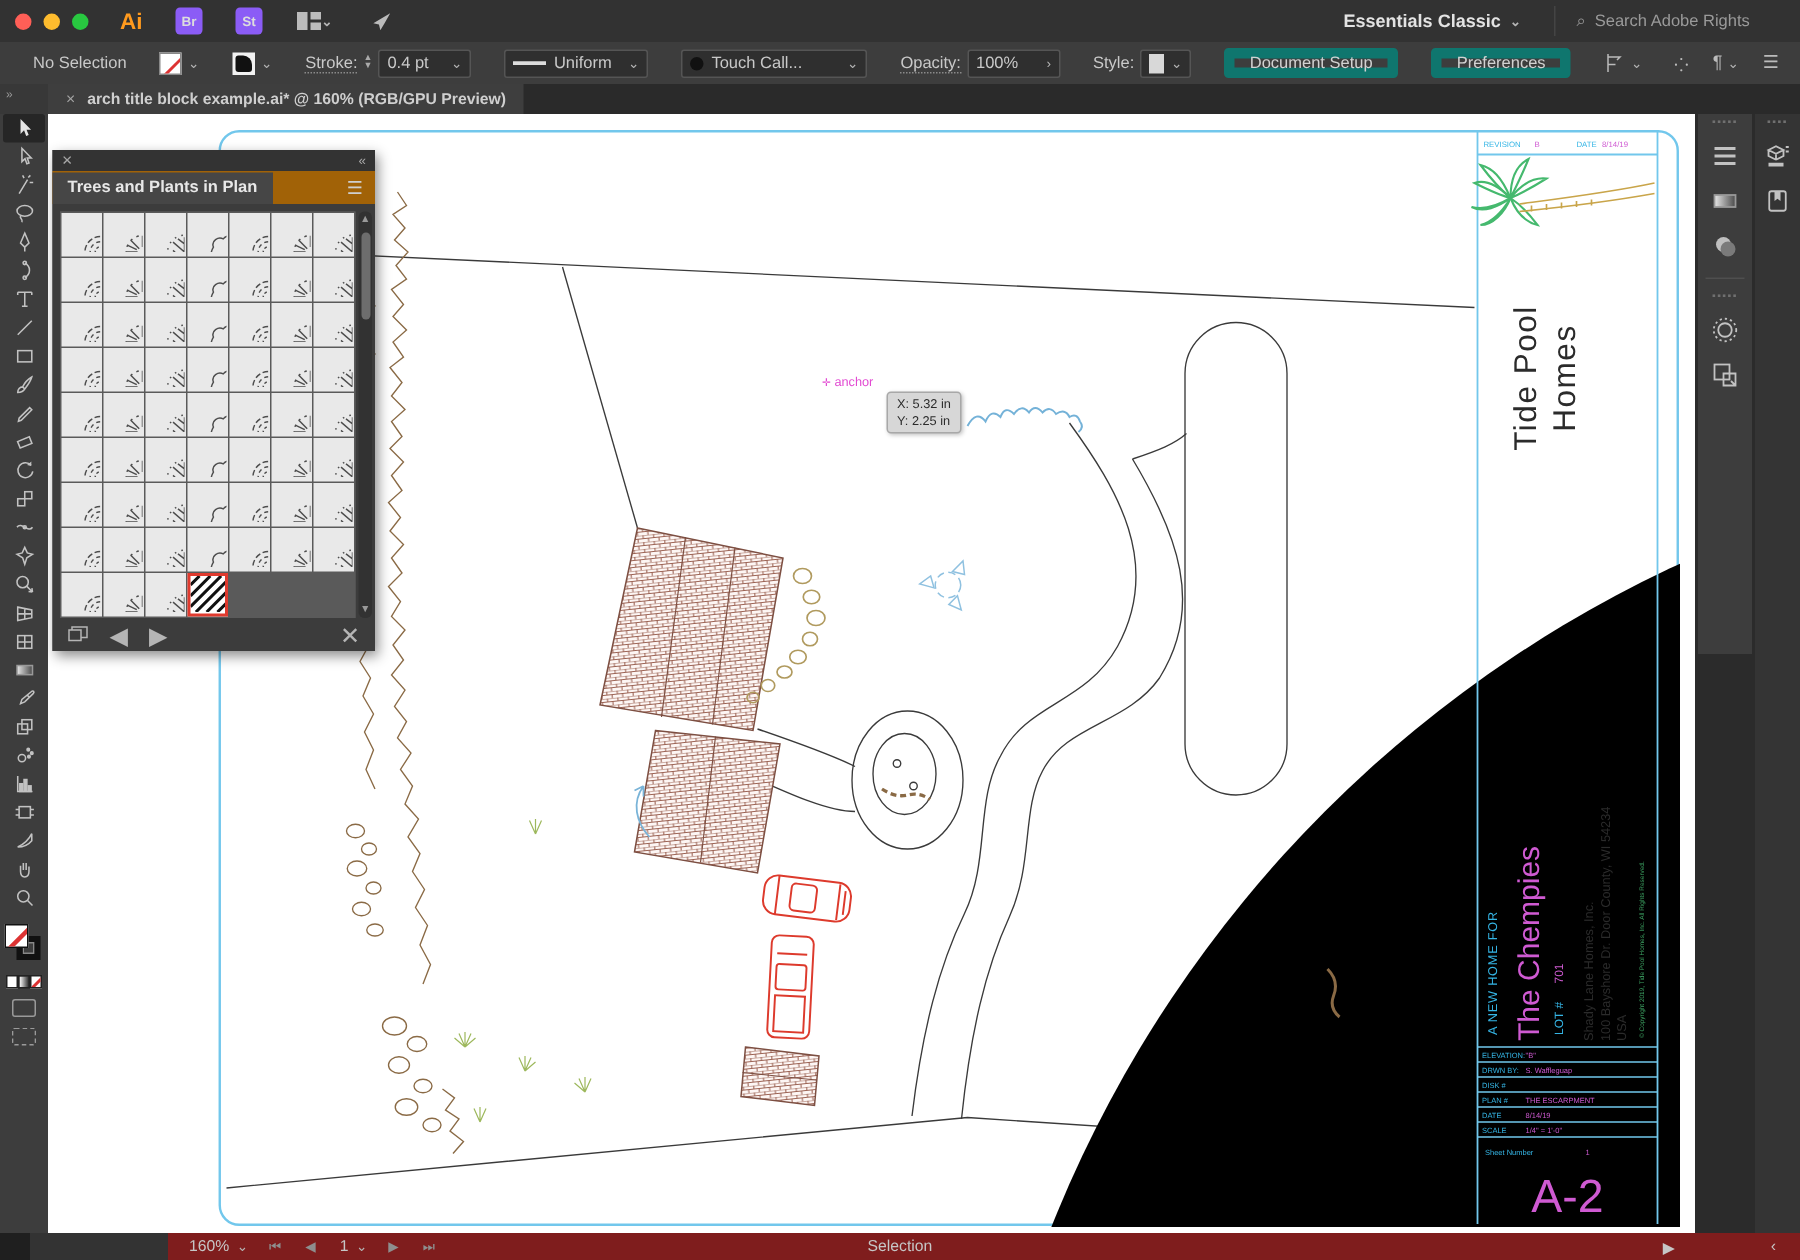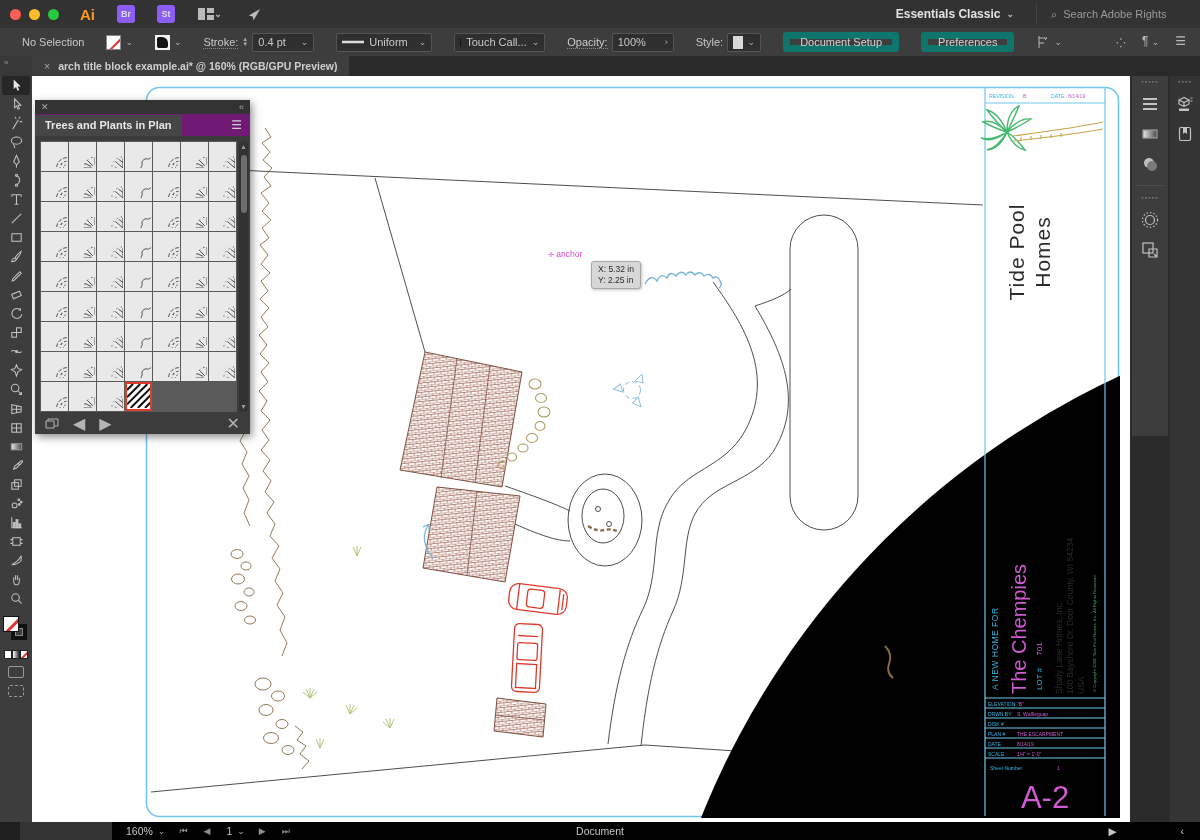--- a/index.html
+++ b/index.html
@@ -68,21 +68,21 @@
 
   
   .canvas { position:absolute; left:32px; top:76px; width:1098px; height:746px; background:#ffffff; z-index:1; }
   .sheet { position:absolute; left:145px; top:86px; width:975px; height:732px; z-index:2; }
 
   
   .panel { position:absolute; left:35px; top:100px; width:215px; height:334px; background:#3c3c3c;
     z-index:8; box-shadow:2px 3px 8px rgba(0,0,0,.45); display:flex; flex-direction:column; }
   .panel-strip { height:15px; display:flex; justify-content:space-between; align-items:center;
     padding:0 6px; color:#a8a8a8; font-size:9px; background:#333; }
-  .panel-tabrow { height:24px; display:flex; align-items:flex-end; background:#701a75; }
+  .panel-tabrow { height:24px; display:flex; align-items:flex-end; background:#a16207; }
   .panel-tab { background:#464646; color:#e8e8e8; font-size:11px; font-weight:bold; padding:4px 10px 5px; }
   .panel-menu { margin-left:auto; color:#cfcfcf; padding:0 8px 4px; font-size:12px; }
   .panel-body { flex:1; background:#3c3c3c; display:flex; padding:5px 2px 2px 5px; }
   .swatch-grid { flex:1; display:grid; grid-template-columns:repeat(7,1fr);
     grid-auto-rows:29px; gap:1px; background:#5a5a5a; border:1px solid #5a5a5a; align-content:start; }
   .cell { background:#e9e9e9; display:flex; align-items:center; justify-content:center; color:#4d4d4d; }
   .cell svg { width:24px; height:24px; stroke:currentColor; fill:none; stroke-width:0.9; }
   .cell.sel { outline:2px solid #e03a2e; outline-offset:-2px; background:#fff; }
   .vscroll { width:9px; margin-left:2px; background:#323232; border-radius:4px; position:relative; }
   .vscroll .thumb { position:absolute; left:1.5px; top:14px; width:6px; height:58px; background:#6d6d6d; border-radius:3px; }
@@ -101,21 +101,21 @@
   .dock-inner { position:absolute; left:1132px; top:76px; width:36px; height:360px; background:#3d3d3d;
     z-index:14; display:flex; flex-direction:column; align-items:center; }
   .dock-outer { position:absolute; left:1170px; top:76px; width:30px; height:746px; background:#343434;
     z-index:14; display:flex; flex-direction:column; align-items:center; }
   .grip { color:#707070; font-size:7px; letter-spacing:1px; margin:2px 0 4px; }
   .dock-ic { width:26px; height:30px; display:flex; align-items:center; justify-content:center; }
   .dock-ic svg { width:18px; height:18px; stroke:#c2c2c2; fill:none; stroke-width:1.2; }
   .dock-div { width:26px; border-top:1px solid #4f4f4f; margin:6px 0; }
 
   
-  .statusbar { position:absolute; left:0; top:822px; width:1200px; height:18px; background:#000000;
+  .statusbar { position:absolute; left:0; top:822px; width:1200px; height:18px; background:#7f1d1d;
     display:flex; align-items:center; color:#c6c6c6; font-size:10.5px; z-index:20; }
   .sb-corner { width:20px; height:18px; background:#1f1f1f; }
   .sb-block { width:92px; height:18px; background:#333; }
   .sb-item { display:flex; align-items:center; gap:5px; margin-left:14px; }
   .sb-nav { color:#8e8e8e; letter-spacing:2px; font-size:9px; }
   .sb-tool { position:absolute; left:0; width:1200px; text-align:center; pointer-events:none; }
 
   svg text { font-family:"Liberation Sans", sans-serif; }
 </style>
 </head>
@@ -206,21 +206,21 @@
   <div class="cb-item">
     <span class="field" style="width:96px">
       <svg width="22" height="6" viewBox="0 0 22 6">
           <line x1="0" y1="3" x2="22" y2="3" stroke="#ddd" stroke-width="2.5"></line>
         </svg>
       <span>Uniform</span>
         <span class="chev" style="margin-left:auto">⌄</span>
     </span>
   </div>
   <div class="cb-item">
-    <span class="field" style="width:91px">
+    <span class="field" style="width:124px">
       <span style="width:9px;height:9px;border-radius:50%;background:#111;display:inline-block"></span>
       <span>Touch Call...</span>
         <span class="chev" style="margin-left:auto">⌄</span>
     </span>
   </div>
   <div class="cb-item">
     <span class="uline">Opacity:</span>
     <span class="field" style="width:62px">
       <span>100%</span>
         <span class="chev" style="margin-left:auto">›</span>
@@ -1026,16 +1026,16 @@
     <span class="chev">⌄</span>
   </div>
   <div class="sb-item sb-nav">⏮</div>
   <div class="sb-item sb-nav">◀</div>
   <div class="sb-item">
     <span>1</span>
     <span class="chev">⌄</span>
   </div>
   <div class="sb-item sb-nav">▶</div>
   <div class="sb-item sb-nav">⏭</div>
-  <div class="sb-tool">Document</div>
+  <div class="sb-tool">Selection</div>
   <div class="sb-item" style="margin-left:auto;margin-right:50px">▶</div>
   <div class="sb-item" style="margin-right:16px">‹</div>
 </div>
 
 </body></html>

